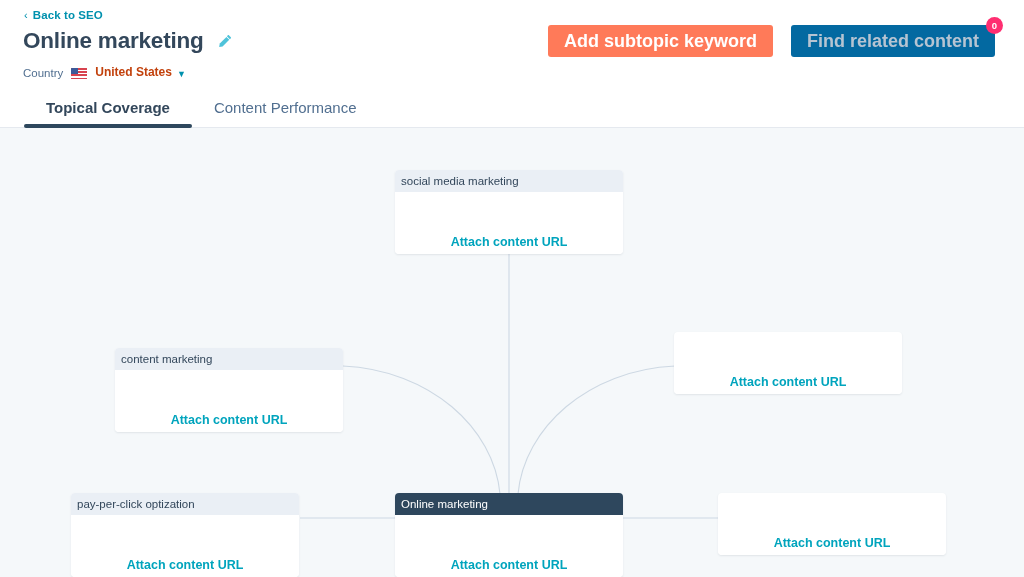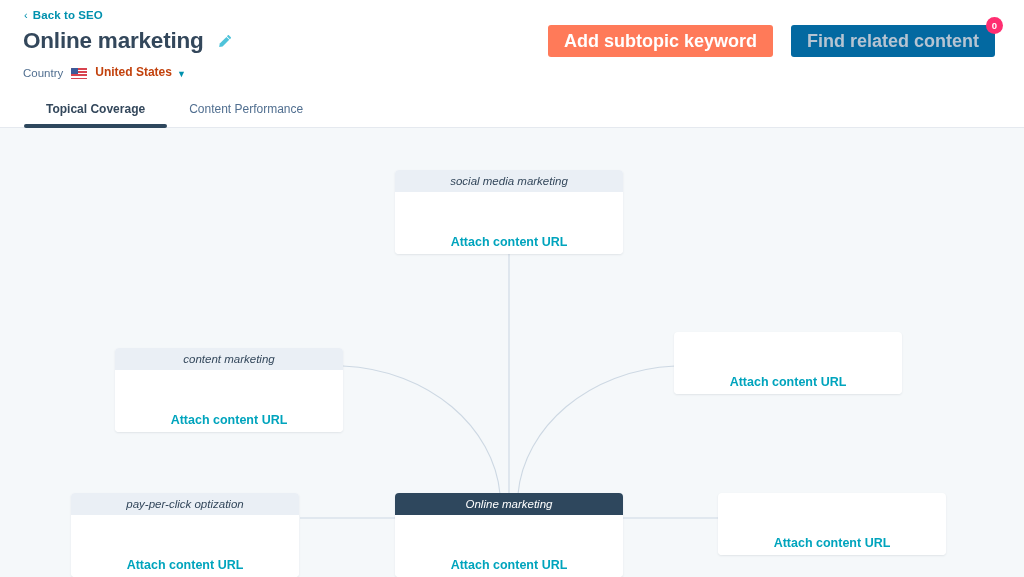--- a/index.html
+++ b/index.html
@@ -118,21 +118,21 @@
   .tabs {
     position: absolute;
     left: 24px;
     bottom: 0;
     display: flex;
     align-items: flex-end;
     height: 36px;
   }
   .tab {
     padding: 0 22px 11px 22px;
-    font-size: 12px;
+    font-size: 15px;
     color: #516f90;
     cursor: pointer;
     position: relative;
     white-space: nowrap;
   }
   .tab.active {
     color: #33475b;
     font-weight: bold;
   }
   .tab.active::after {
@@ -214,29 +214,28 @@
     width: 228px;
     border-radius: 4px;
     overflow: hidden;
     box-shadow: 0 1px 2px rgba(45,62,80,0.10);
     background: #ffffff;
     cursor: pointer;
   }
   .node-head {
     height: 22px;
     line-height: 22px;
-    text-align: center;
+    text-align: left;
     font-size: 11.5px;
     color: #33475b;
     background: #eaeff5;
     white-space: nowrap;
     overflow: hidden;
     text-overflow: ellipsis;
     padding: 0 6px;
-    font-style: italic;
   }
   .node.root .node-head {
     background: #2e475d;
     color: #ffffff;
   }
   .node-body {
     height: 26px;
     line-height: 26px;
     text-align: center;
     background: #ffffff;

